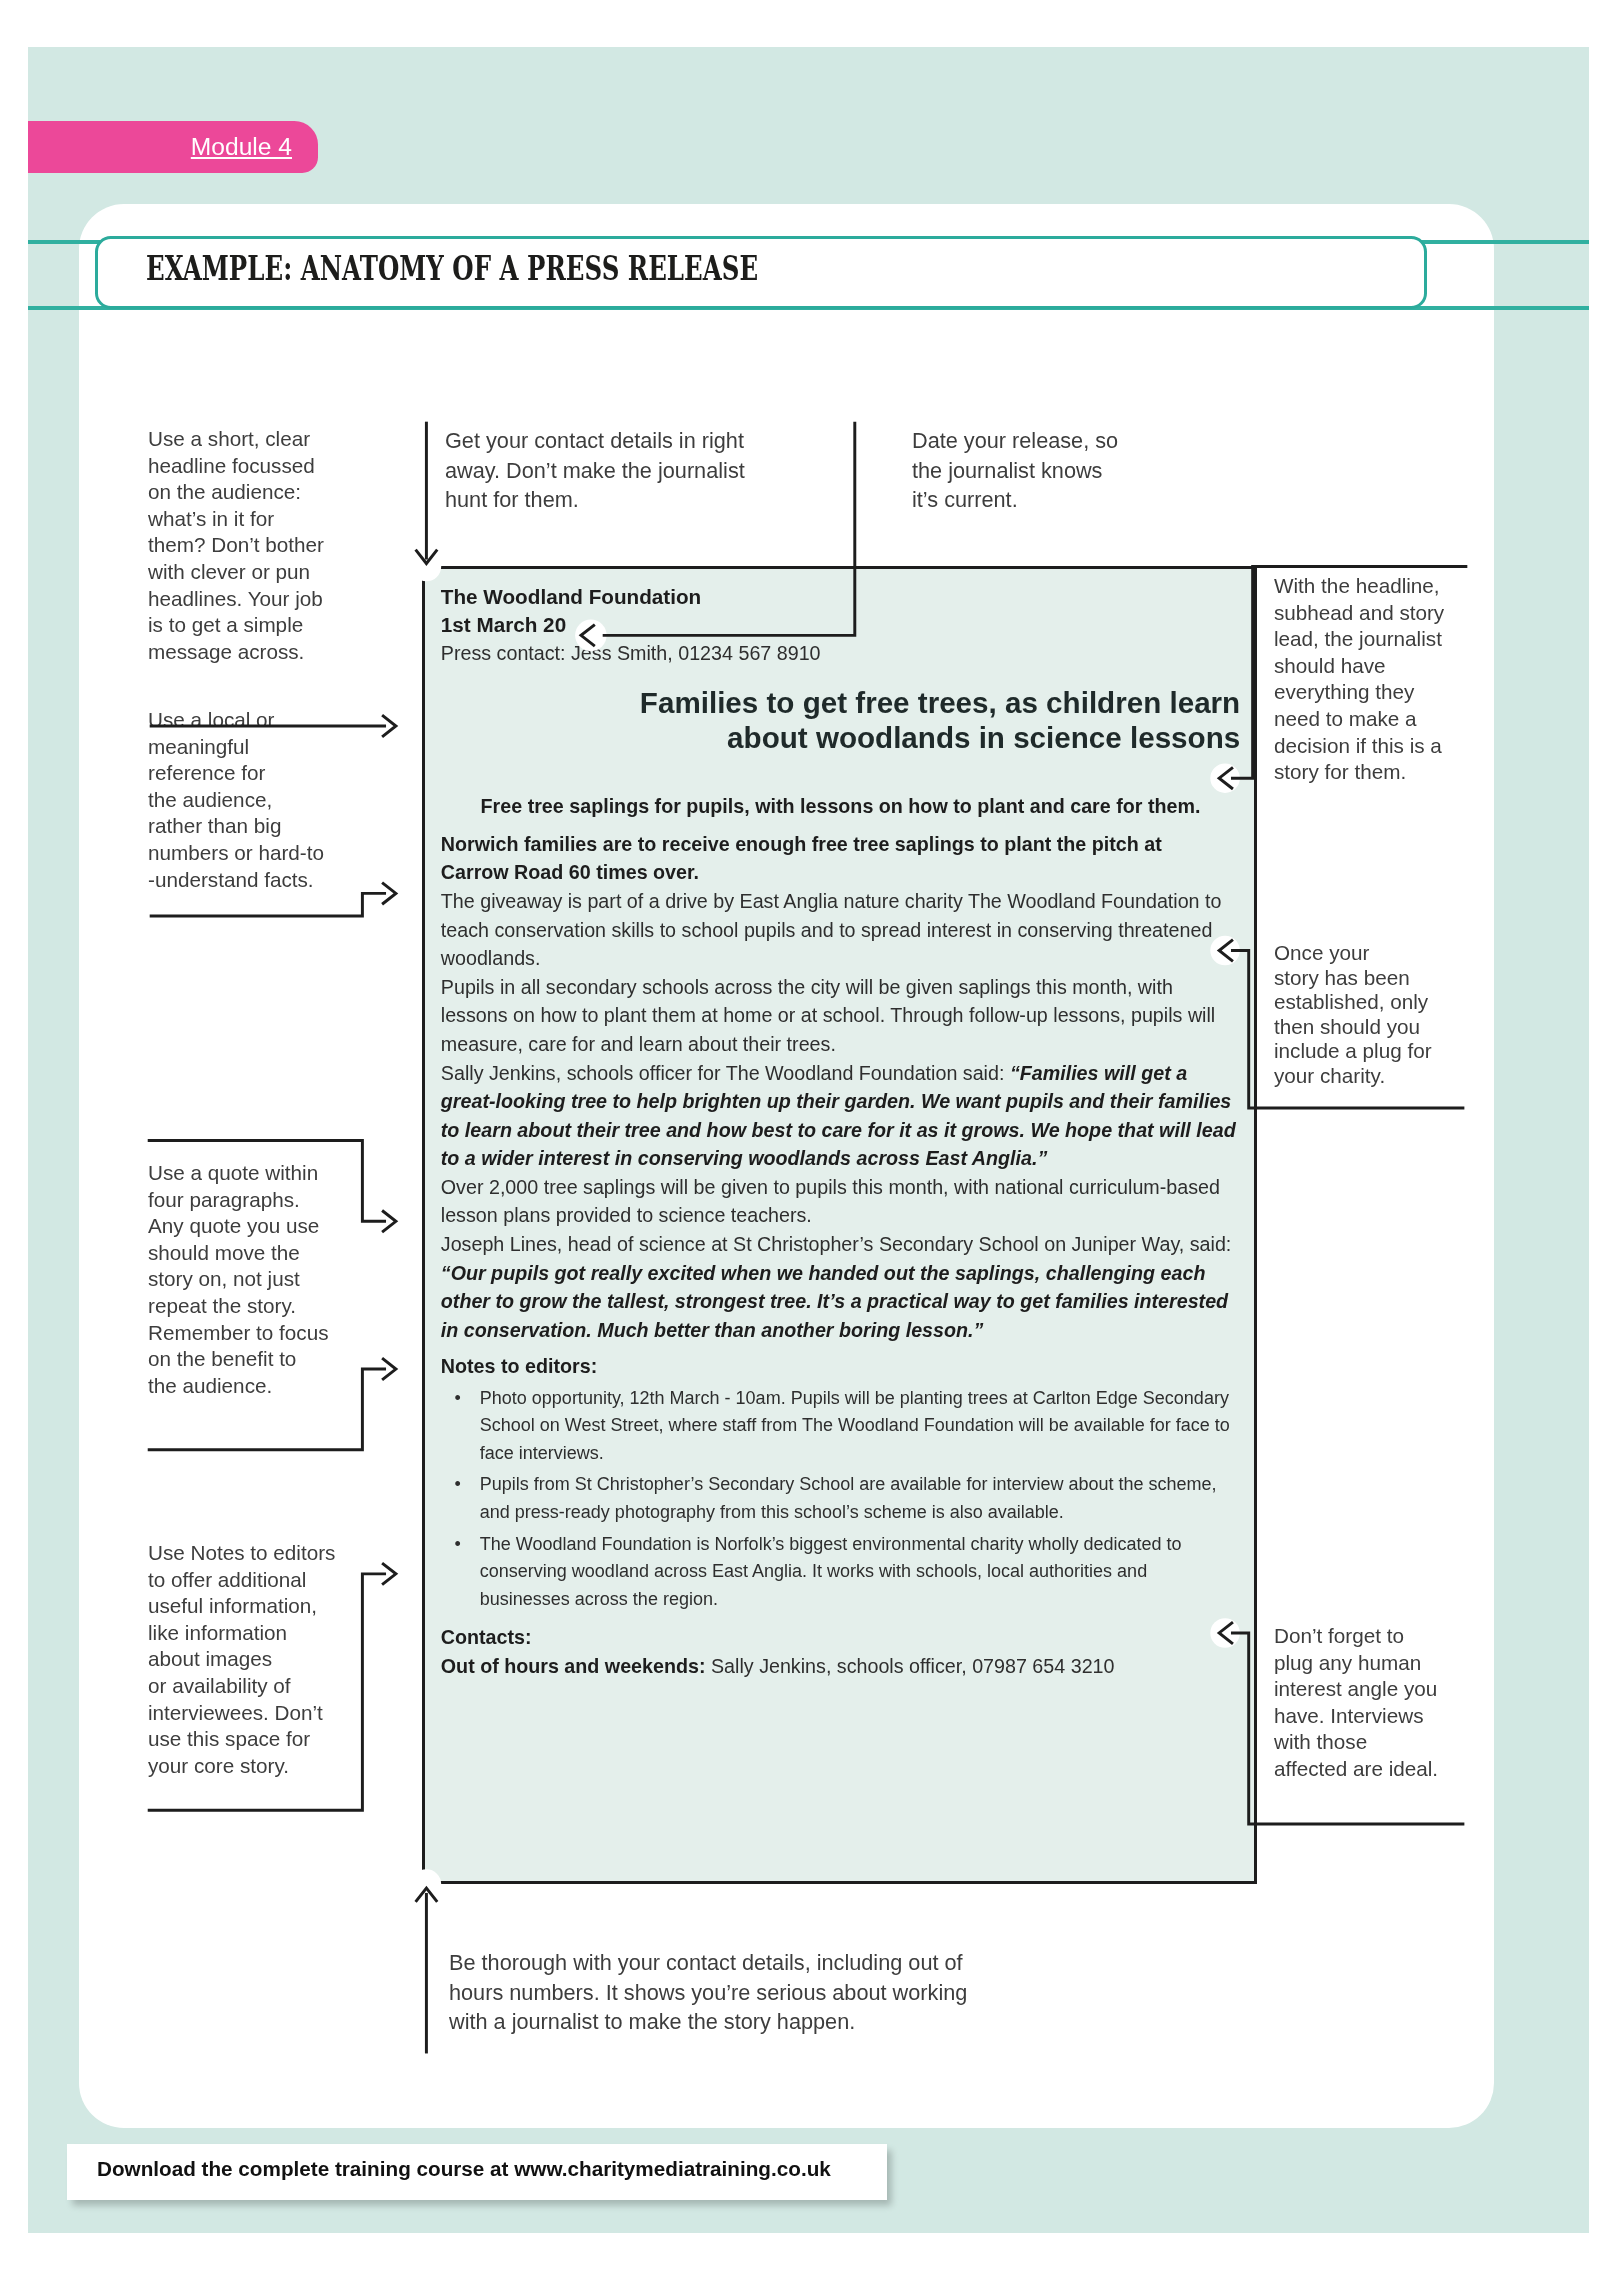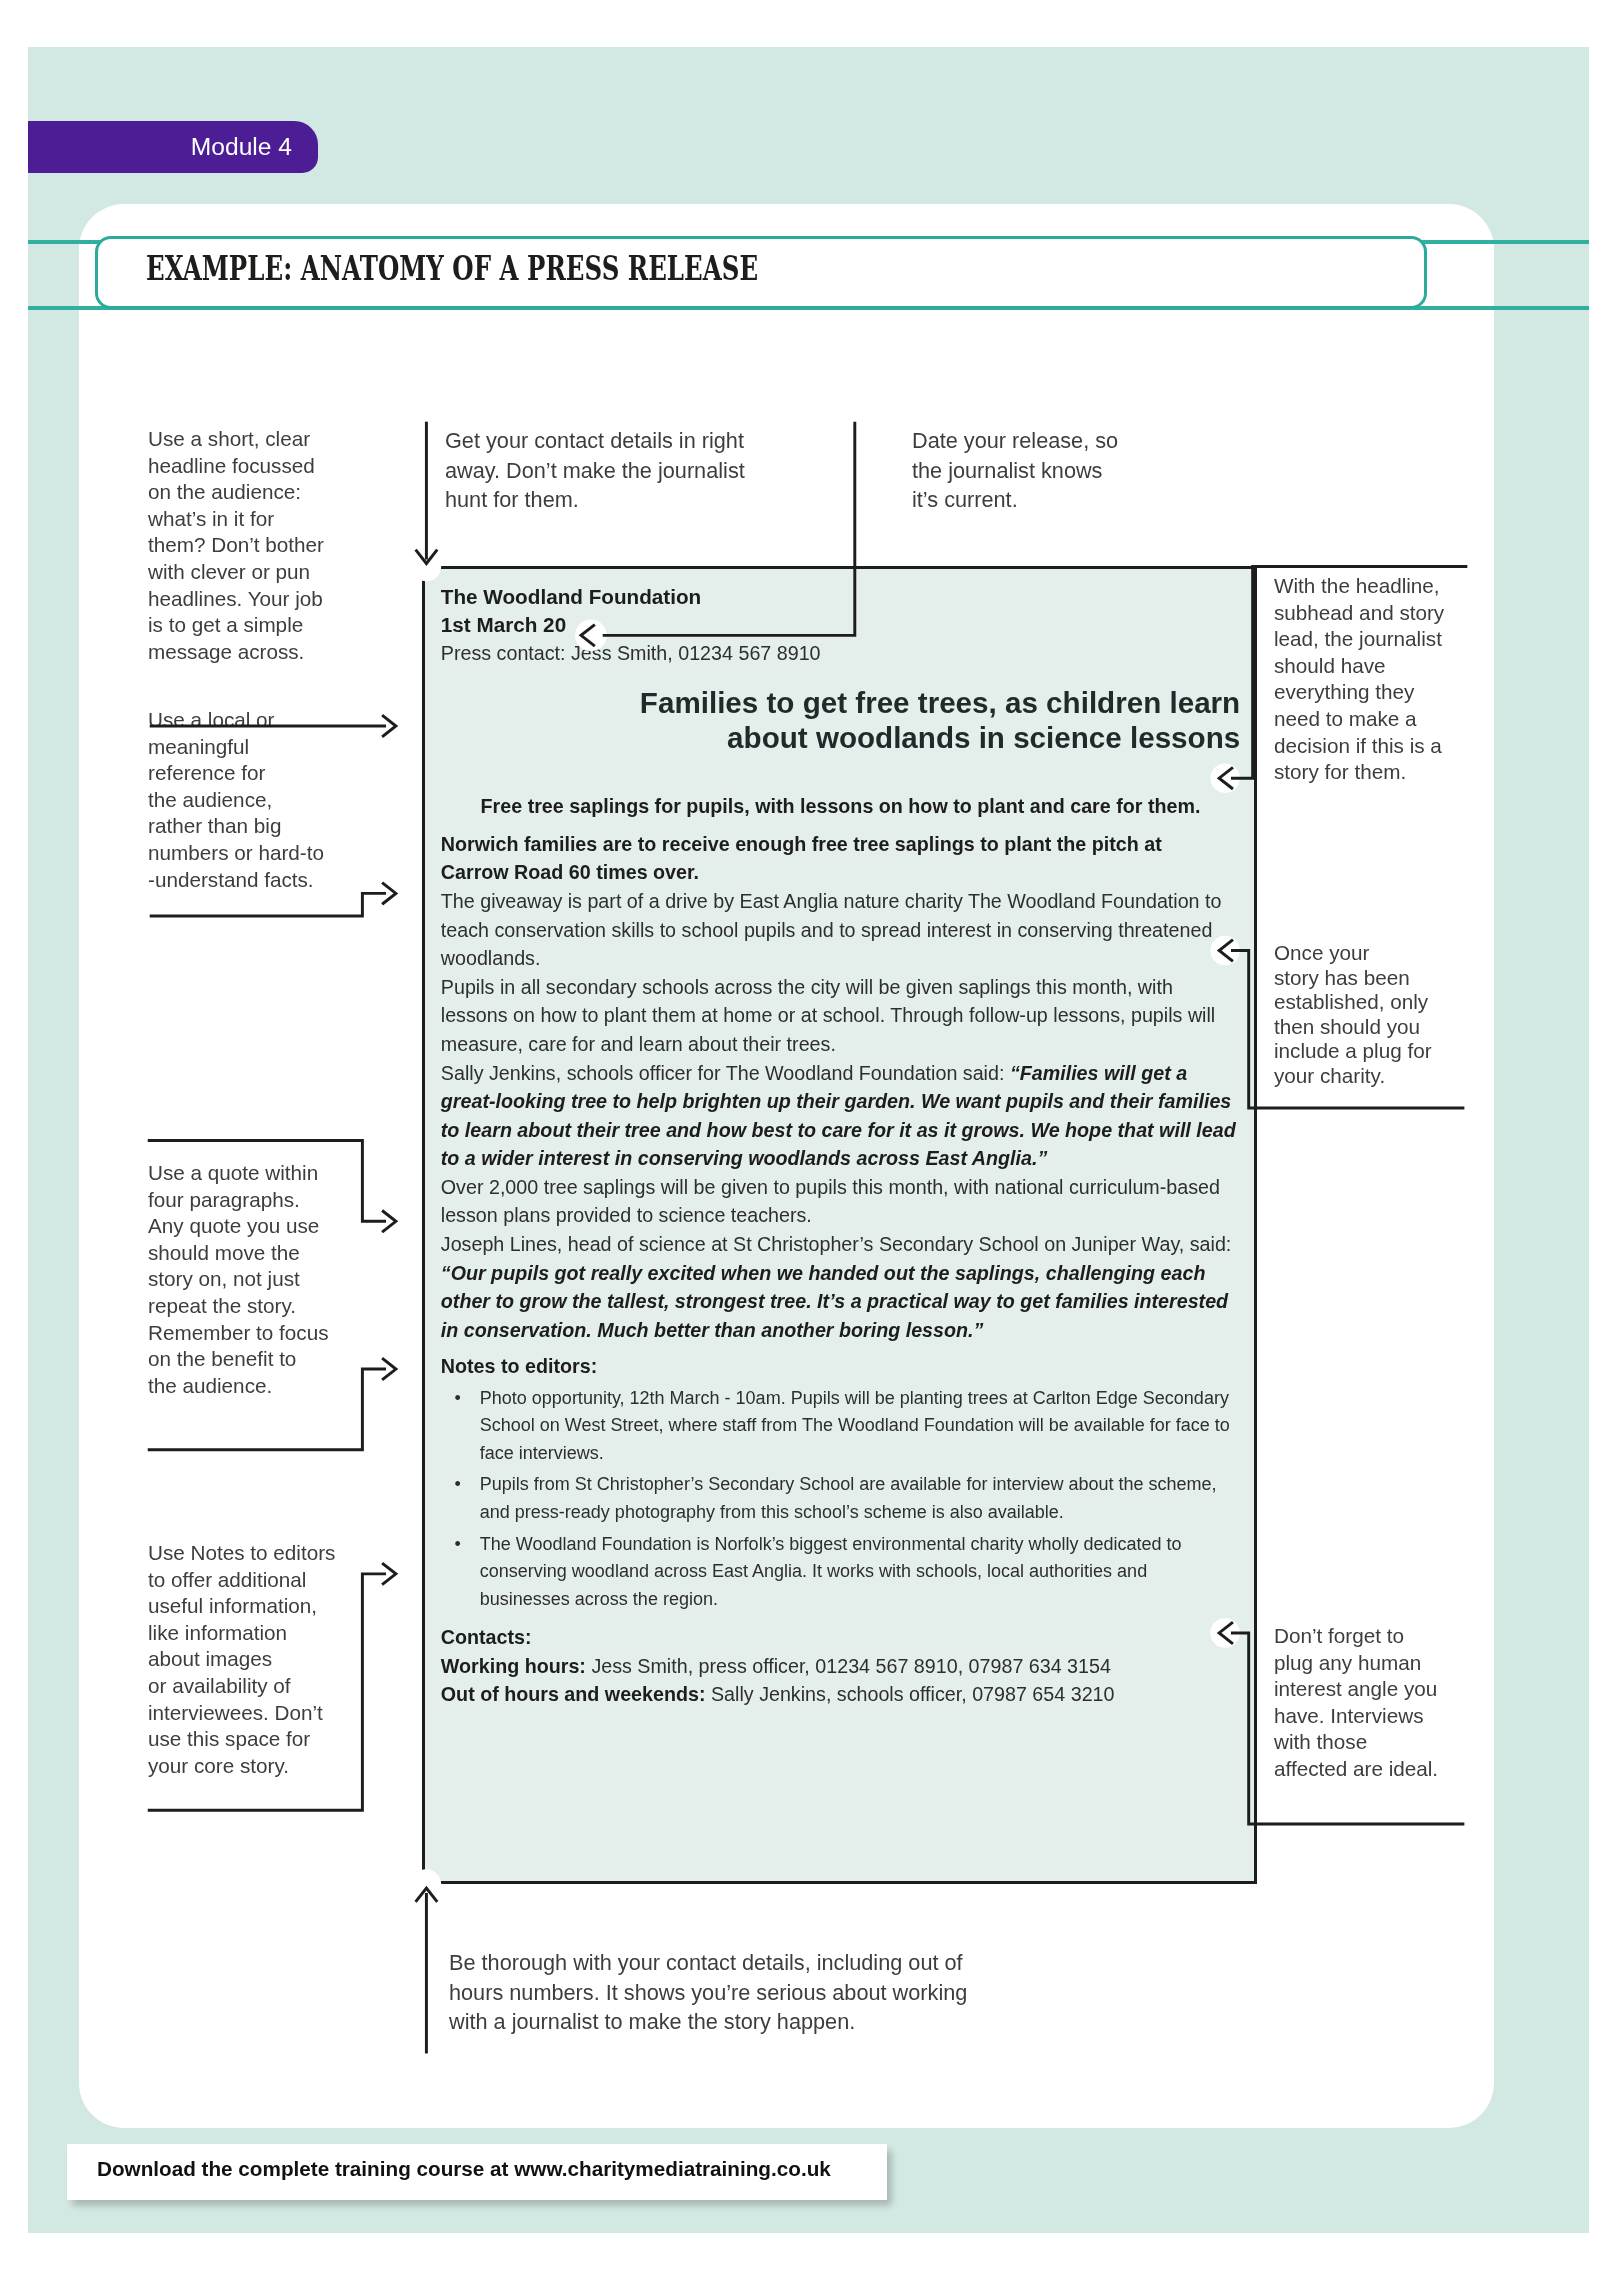--- a/index.html
+++ b/index.html
@@ -5,23 +5,23 @@
   html,body{margin:0;padding:0;}
   body{
     width:1618px;height:2290px;position:relative;background:#ffffff;
     font-family:"Liberation Sans", sans-serif;color:#2e2e2e;
     -webkit-font-smoothing:antialiased;overflow:hidden;
   }
   .abs{position:absolute;}
 
   
   #teal-block{left:27.6px;top:47px;width:1561px;height:2186px;background:#d2e8e3;}
-  #module-tab{left:27.6px;top:121px;width:290px;height:52px;background:#4c1d95;
+  #module-tab{left:27.6px;top:121px;width:290px;height:52px;background:#ec4899;
     border-radius:0 23.6px 15.8px 0;color:#ffffff;font-size:24.6px;line-height:52px;
-    text-align:right;padding-right:25.6px;box-sizing:border-box;}
+    text-align:right;padding-right:25.6px;box-sizing:border-box;text-decoration:underline;}
   #card{left:79px;top:204px;width:1415px;height:1924px;background:#ffffff;border-radius:45px;}
   .teal-line{left:27.6px;width:1561px;height:3.9px;background:#31b0a0;}
   #teal-line-top{top:240px;}
   #teal-line-bottom{top:306px;}
   #title-banner{left:95px;top:236px;width:1332px;height:73px;background:#ffffff;
     border:3.4px solid #2cab9c;border-radius:15.8px;box-sizing:border-box;}
   #page-title{left:146px;top:248px;width:887px;font-family:"DejaVu Serif", serif;
     font-weight:900;font-size:34px;color:#1d1d1b;letter-spacing:0px;
     transform:scaleX(0.72);transform-origin:left center;white-space:nowrap;}
 
@@ -98,21 +98,20 @@
   <p class="body mt3"><span>Sally Jenkins, schools officer for The Woodland Foundation said: </span><span class="q">“Families will get a great-looking tree to help brighten up their garden. We want pupils and their families to learn about their tree and how best to care for it as it grows. We hope that will lead to a wider interest in conserving woodlands across East Anglia.”</span></p>
   <p class="body mt4">Over 2,000 tree saplings will be given to pupils this month, with national curriculum-based lesson plans provided to science teachers.</p>
   <p class="body mt4"><span>Joseph Lines, head of science at St Christopher’s Secondary School on Juniper Way, said: </span><span class="q">“Our pupils got really excited when we handed out the saplings, challenging each other to grow the tallest, strongest tree. It’s a practical way to get families interested in conservation. Much better than another boring lesson.”</span></p>
   <div class="notes-h">Notes to editors:</div>
   <ul>
     <li>Photo opportunity, 12th March - 10am. Pupils will be planting trees at Carlton Edge Secondary School on West Street, where staff from The Woodland Foundation will be available for face to face interviews.</li>
     <li>Pupils from St Christopher’s Secondary School are available for interview about the scheme, and press-ready photography from this school’s scheme is also available.</li>
     <li>The Woodland Foundation is Norfolk’s biggest environmental charity wholly dedicated to conserving woodland across East Anglia. It works with schools, local authorities and businesses across the region.</li>
   </ul>
   <div class="contacts-h">Contacts:</div>
-  <div class="cline"><b>Working hours:</b><span> Jess Smith, press officer, 01234 567 8910, 07987 634 3154</span></div>
   <div class="cline"><b>Out of hours and weekends:</b><span> Sally Jenkins, schools officer, 07987 654 3210</span></div>
 </div>
 
 <div class="note side" id="note-headline">Use a short, clear
 headline focussed
 on the audience:
 what’s in it for
 them? Don’t bother
 with clever or pun
 headlines. Your job

